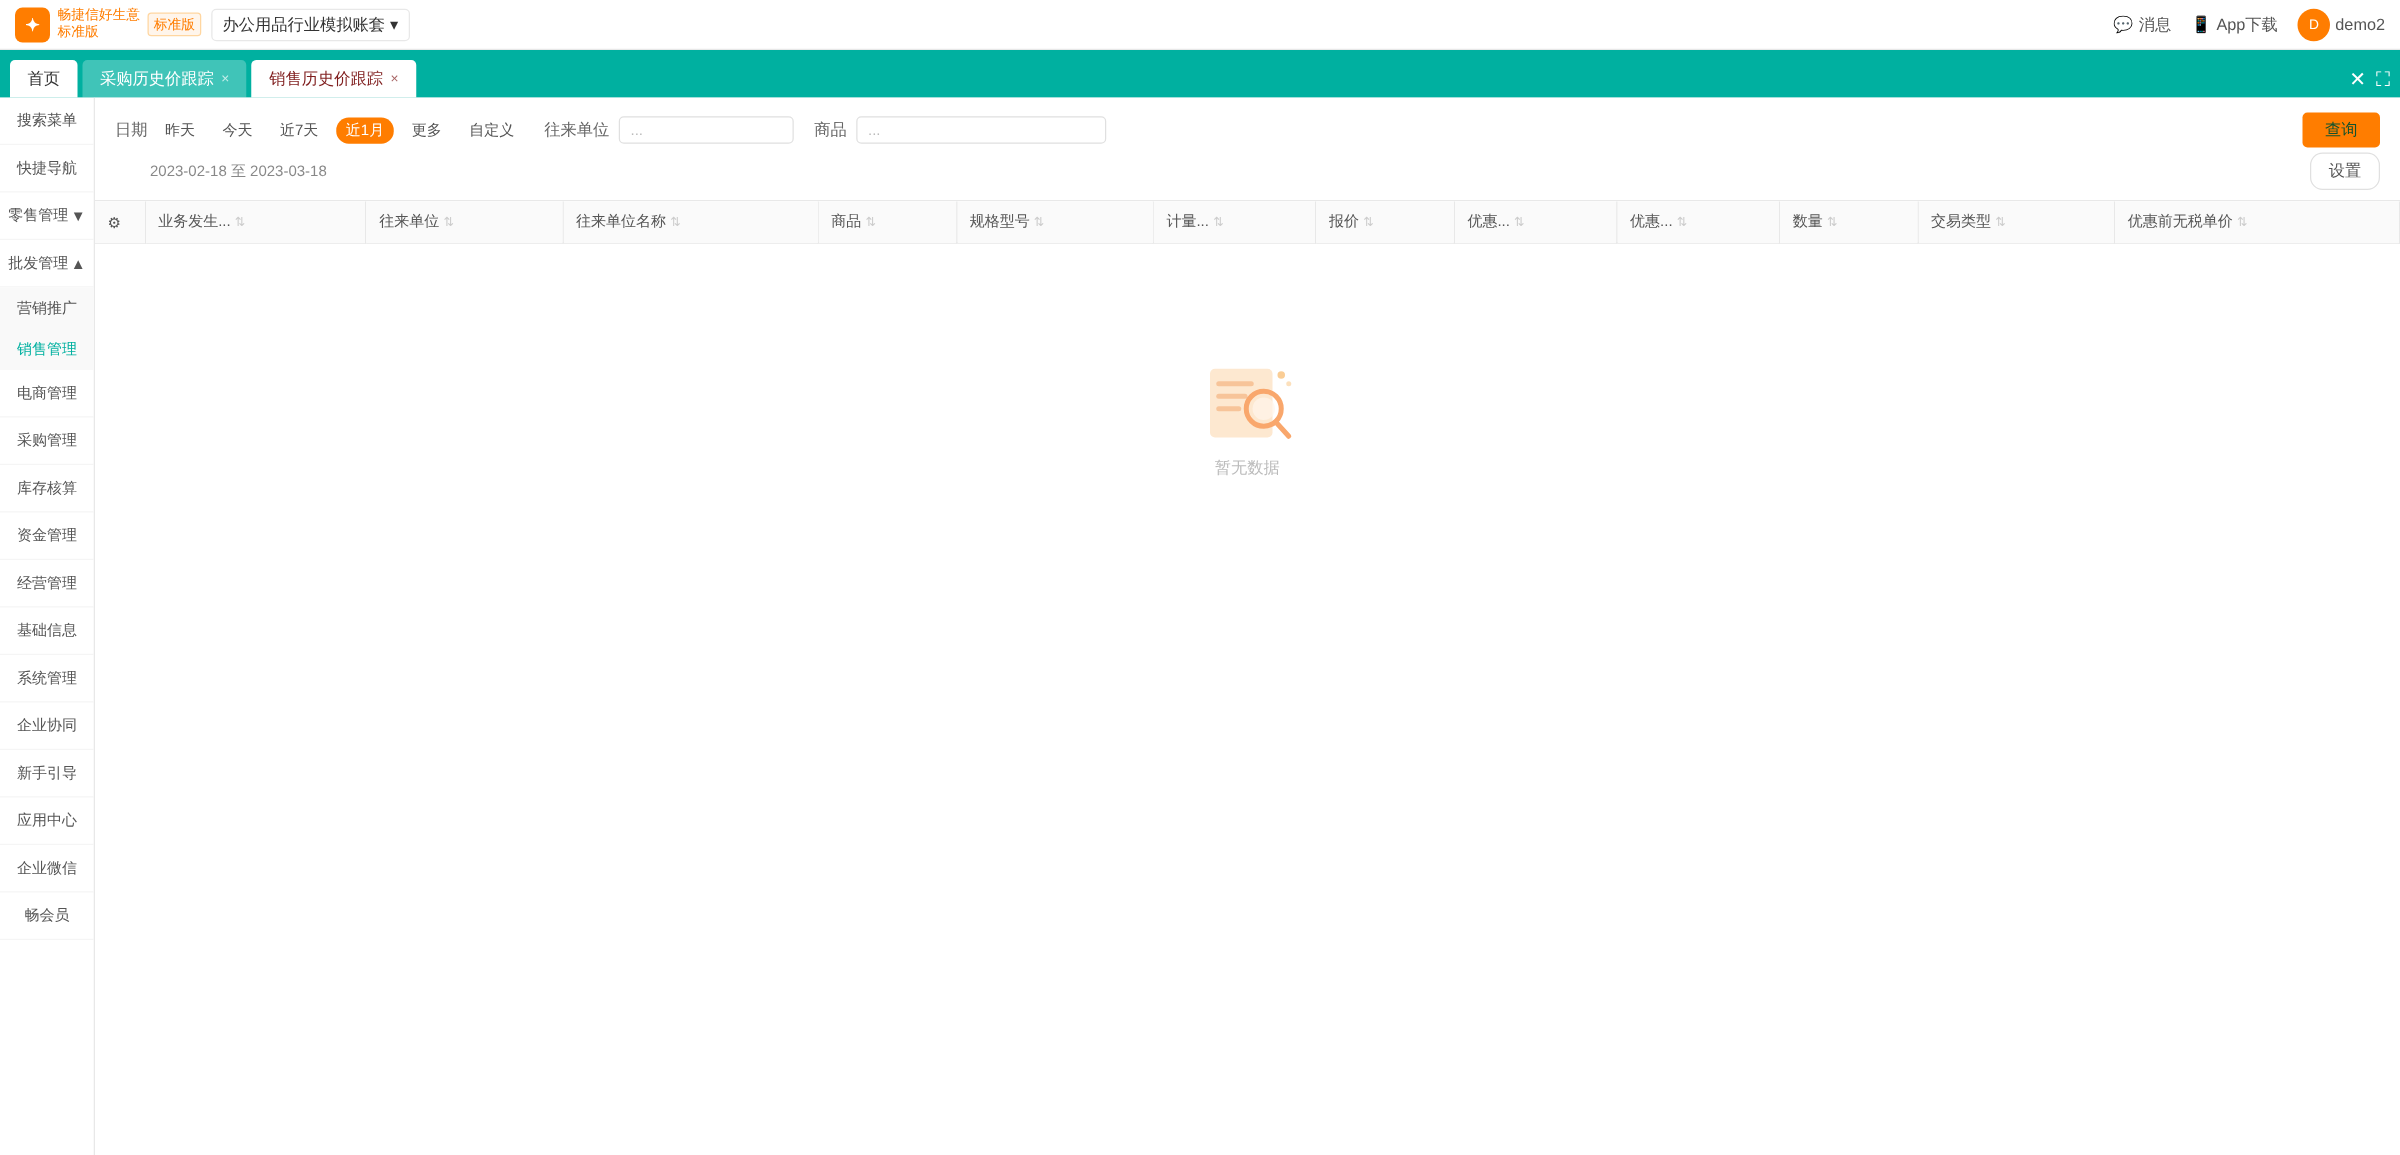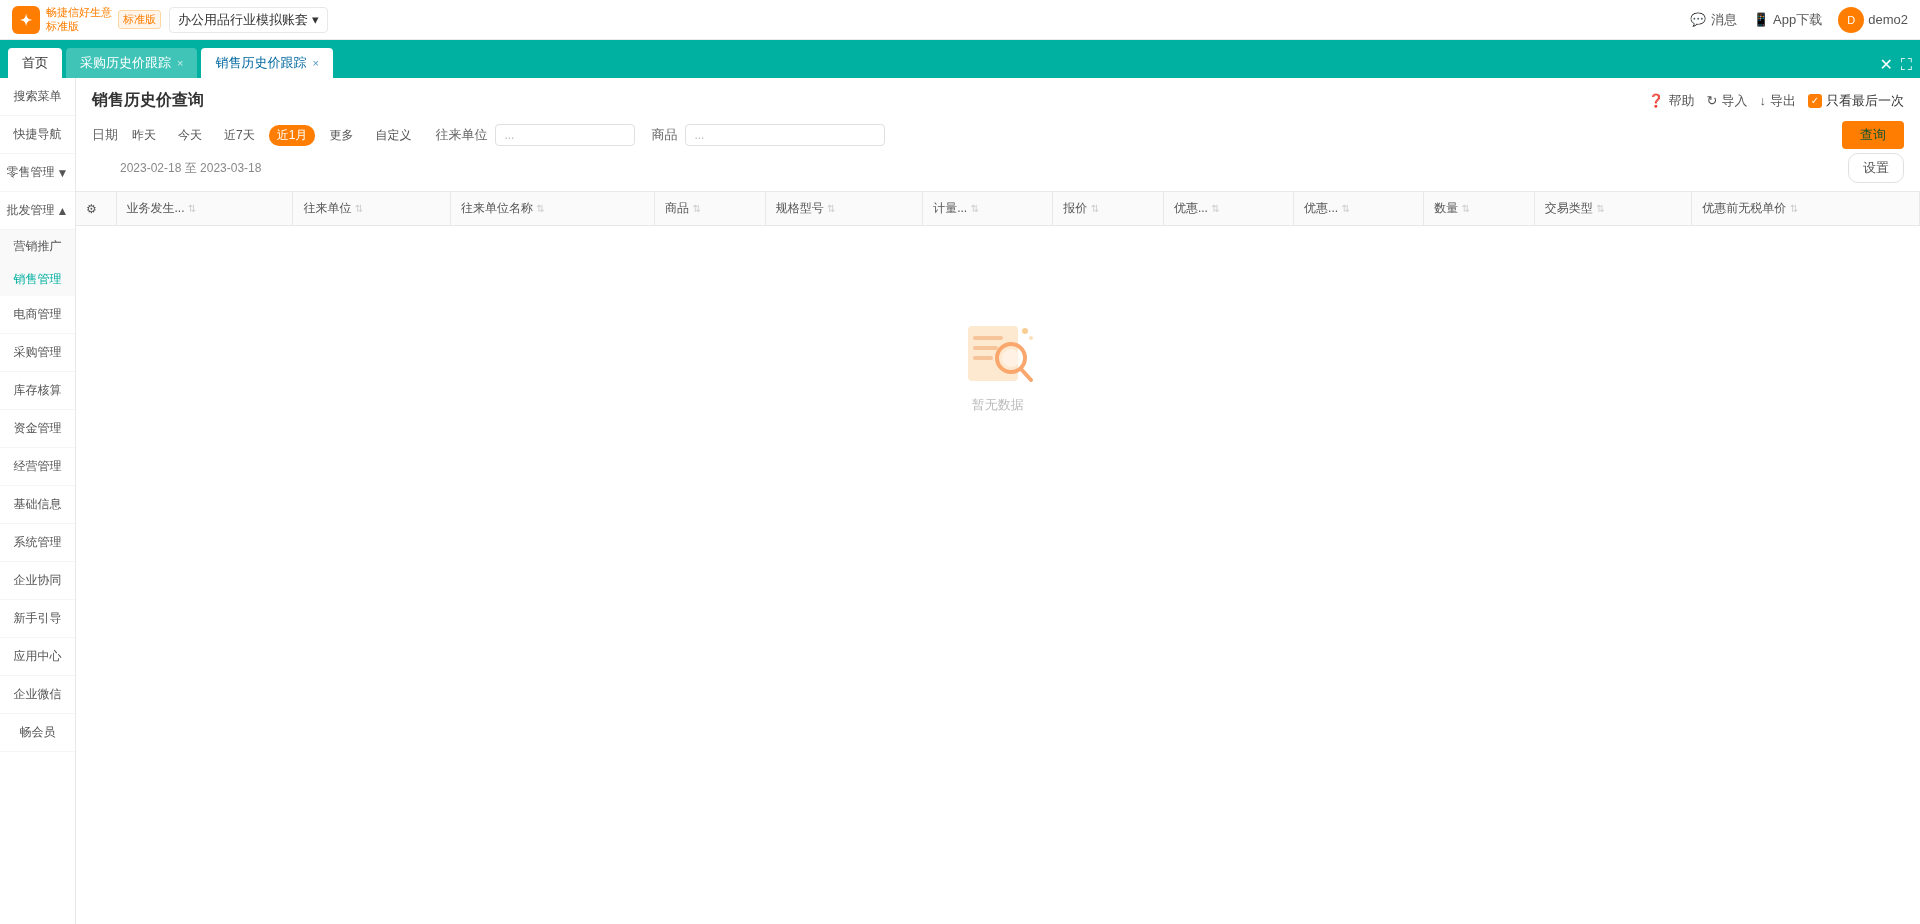--- a/index.html
+++ b/index.html
@@ -15,21 +15,21 @@
     .app-selector { display: flex; align-items: center; gap: 4px; color: #333; font-size: 13px; cursor: pointer; border: 1px solid #e8e8e8; border-radius: 4px; padding: 3px 8px; }
     .top-bar-right { display: flex; align-items: center; gap: 16px; }
     .top-action { display: flex; align-items: center; gap: 4px; color: #555; font-size: 13px; cursor: pointer; }
     .avatar { width: 26px; height: 26px; border-radius: 50%; background: #ff7d00; color: white; display: flex; align-items: center; justify-content: center; font-size: 11px; }
 
     
     .tab-bar { height: 38px; background: #00b0a0; display: flex; align-items: flex-end; padding: 0 0 0 8px; flex-shrink: 0; }
     .tab { height: 30px; display: flex; align-items: center; padding: 0 14px; border-radius: 4px 4px 0 0; font-size: 13px; cursor: pointer; gap: 6px; }
     .tab-home { background: #fff; color: #333; }
     .tab-inactive { background: rgba(255,255,255,0.25); color: #fff; }
-    .tab-active { background: #fff; color: #0369a1; }
+    .tab-active { background: #fff; color: #7f1d1d; }
     .tab-close { font-size: 11px; cursor: pointer; opacity: 0.7; }
     .tab-bar-actions { margin-left: auto; display: flex; align-items: center; padding: 0 8px 4px; gap: 8px; }
     .tab-bar-btn { color: #fff; font-size: 16px; cursor: pointer; background: none; border: none; }
 
     
     .main-layout { display: flex; flex: 1; overflow: hidden; }
 
     
     .sidebar { width: 76px; background: #fff; border-right: 1px solid #e8e8e8; display: flex; flex-direction: column; overflow-y: auto; flex-shrink: 0; }
     .sidebar-item { padding: 10px 4px; text-align: center; cursor: pointer; font-size: 12px; color: #555; border-bottom: 1px solid #f5f5f5; }
@@ -159,41 +159,20 @@
     <div class="sidebar-item">企业协同</div>
     <div class="sidebar-item">新手引导</div>
     <div class="sidebar-item">应用中心</div>
     <div class="sidebar-item">企业微信</div>
     <div class="sidebar-item">畅会员</div>
   </div>
 
   <div class="content-area">
 
     <div class="page-header">
-      <div class="page-title-row">
-        <div class="page-title">销售历史价查询</div>
-        <div class="page-actions">
-          <div class="page-action-btn">
-            <span>❓</span>
-            <span>帮助</span>
-          </div>
-          <div class="page-action-btn">
-            <span>↻</span>
-            <span>导入</span>
-          </div>
-          <div class="page-action-btn">
-            <span>↓</span>
-            <span>导出</span>
-          </div>
-          <div class="only-last-badge">
-            <span class="checkbox-orange">✓</span>
-            <span>只看最后一次</span>
-          </div>
-        </div>
-      </div>
 
       <div class="filter-row">
         <div class="filter-group">
           <span class="filter-label">日期</span>
           <button class="date-btn">昨天</button>
           <button class="date-btn">今天</button>
           <button class="date-btn">近7天</button>
           <button class="date-btn active">近1月</button>
           <button class="date-btn">更多</button>
           <button class="date-btn">自定义</button>

